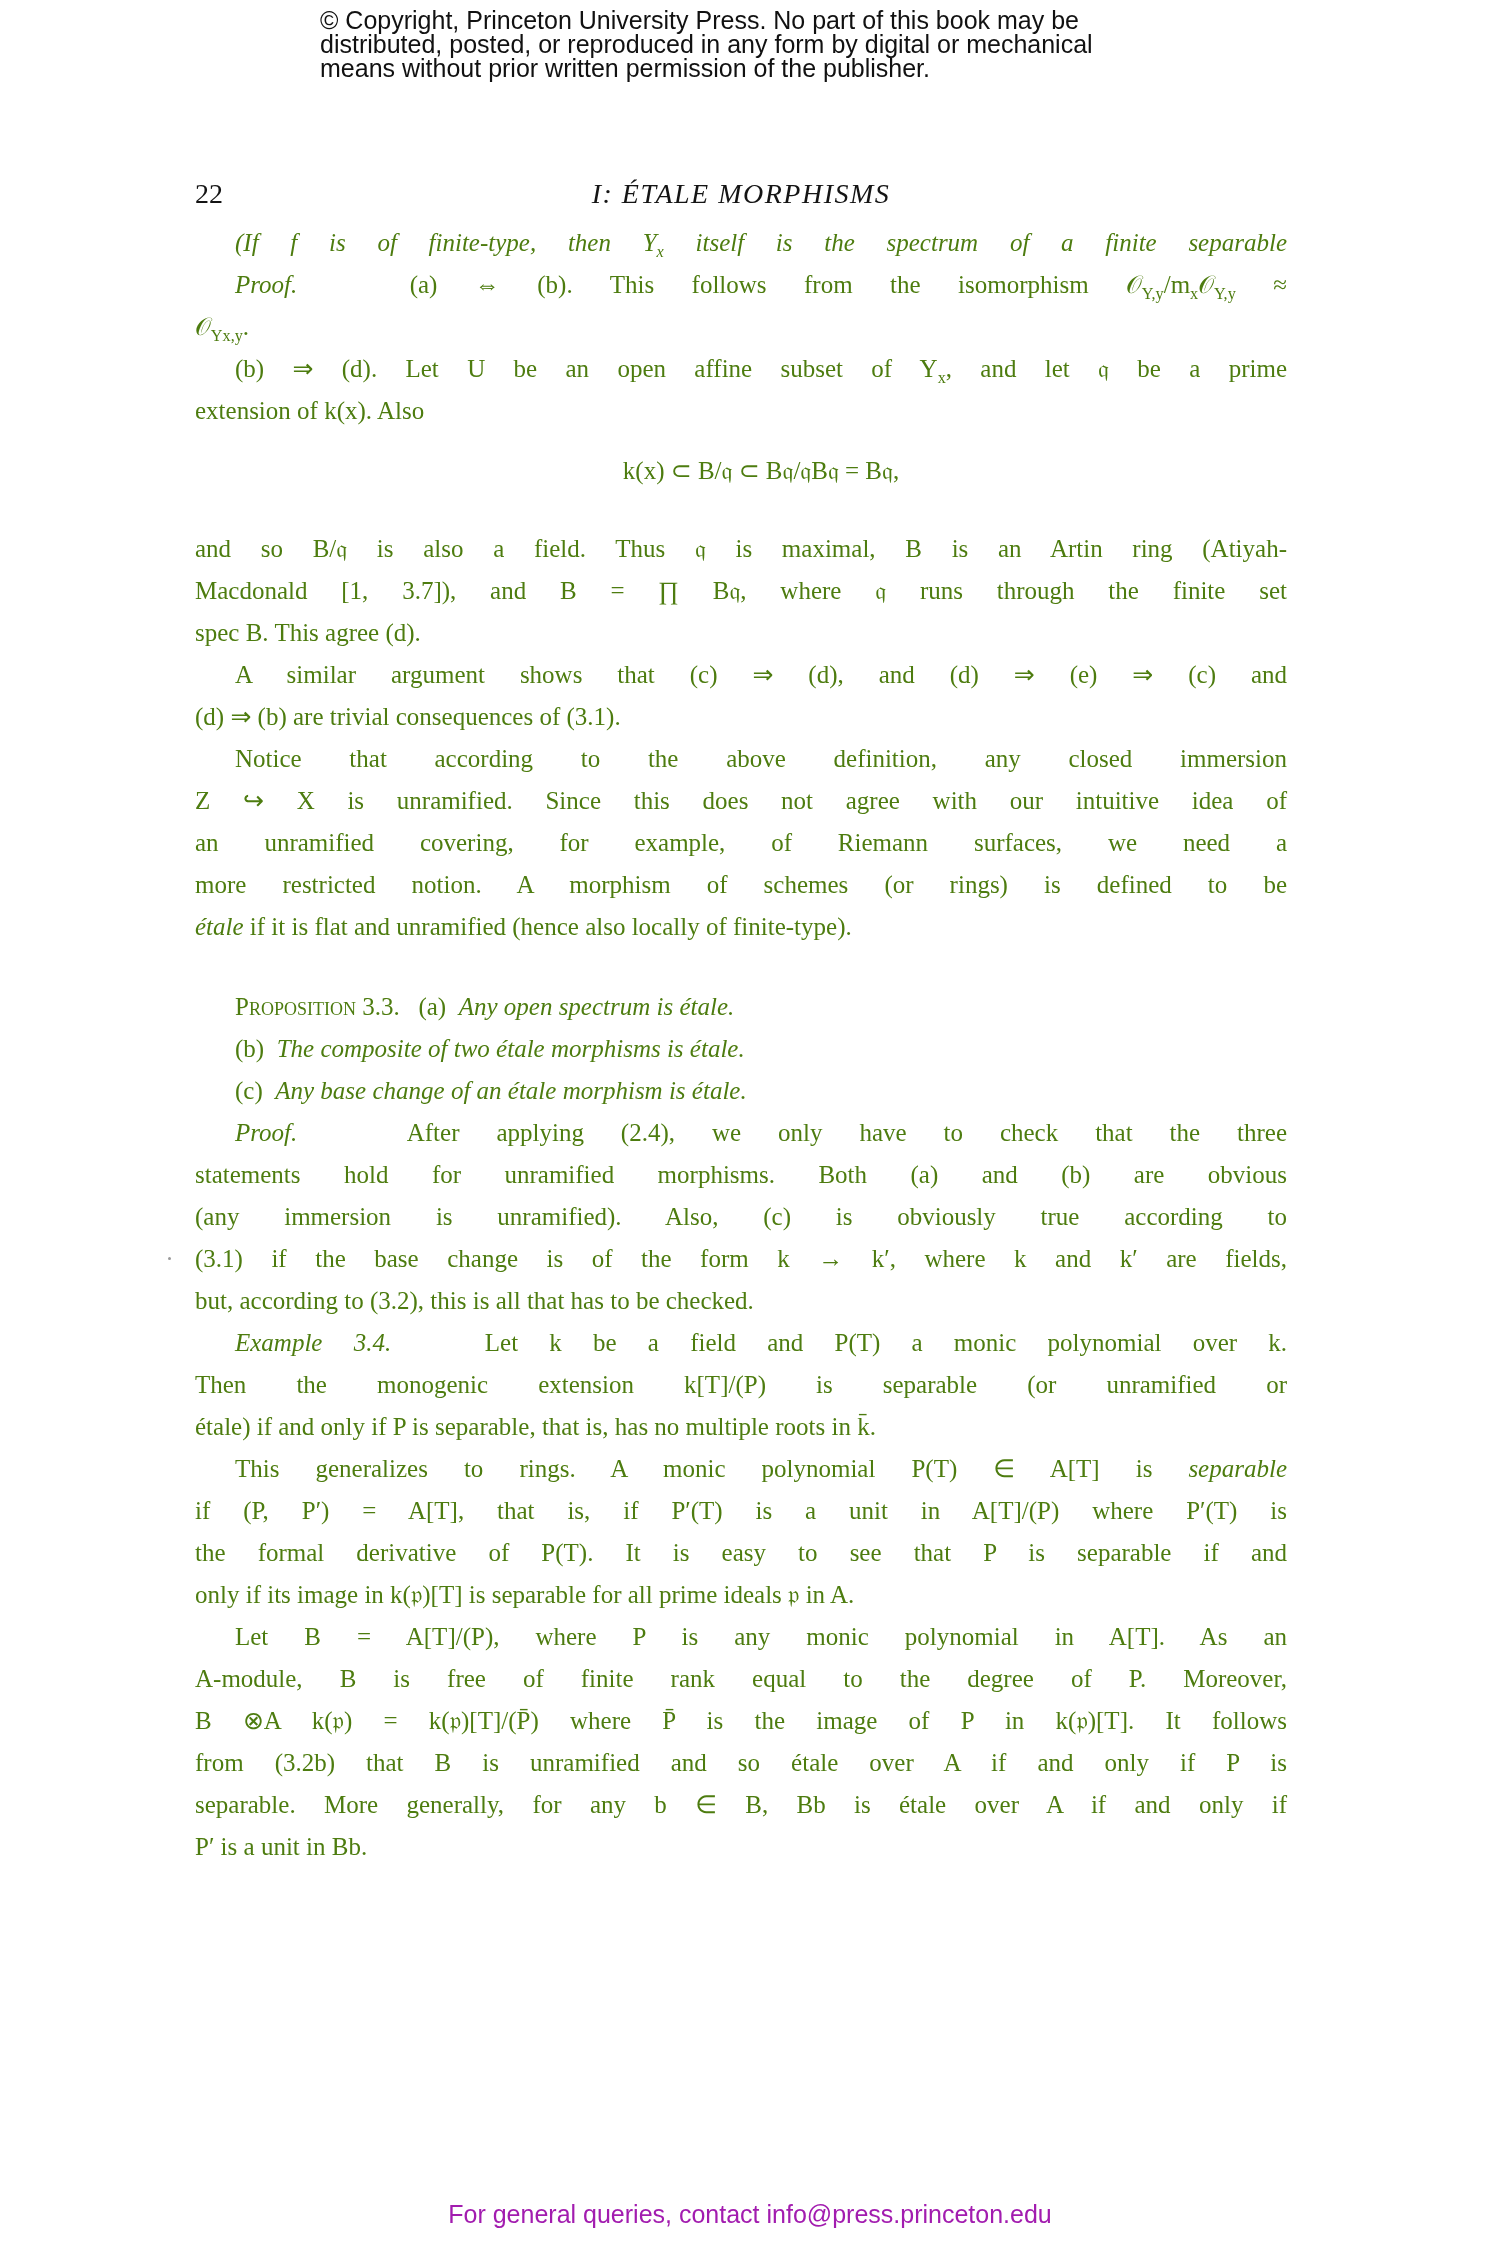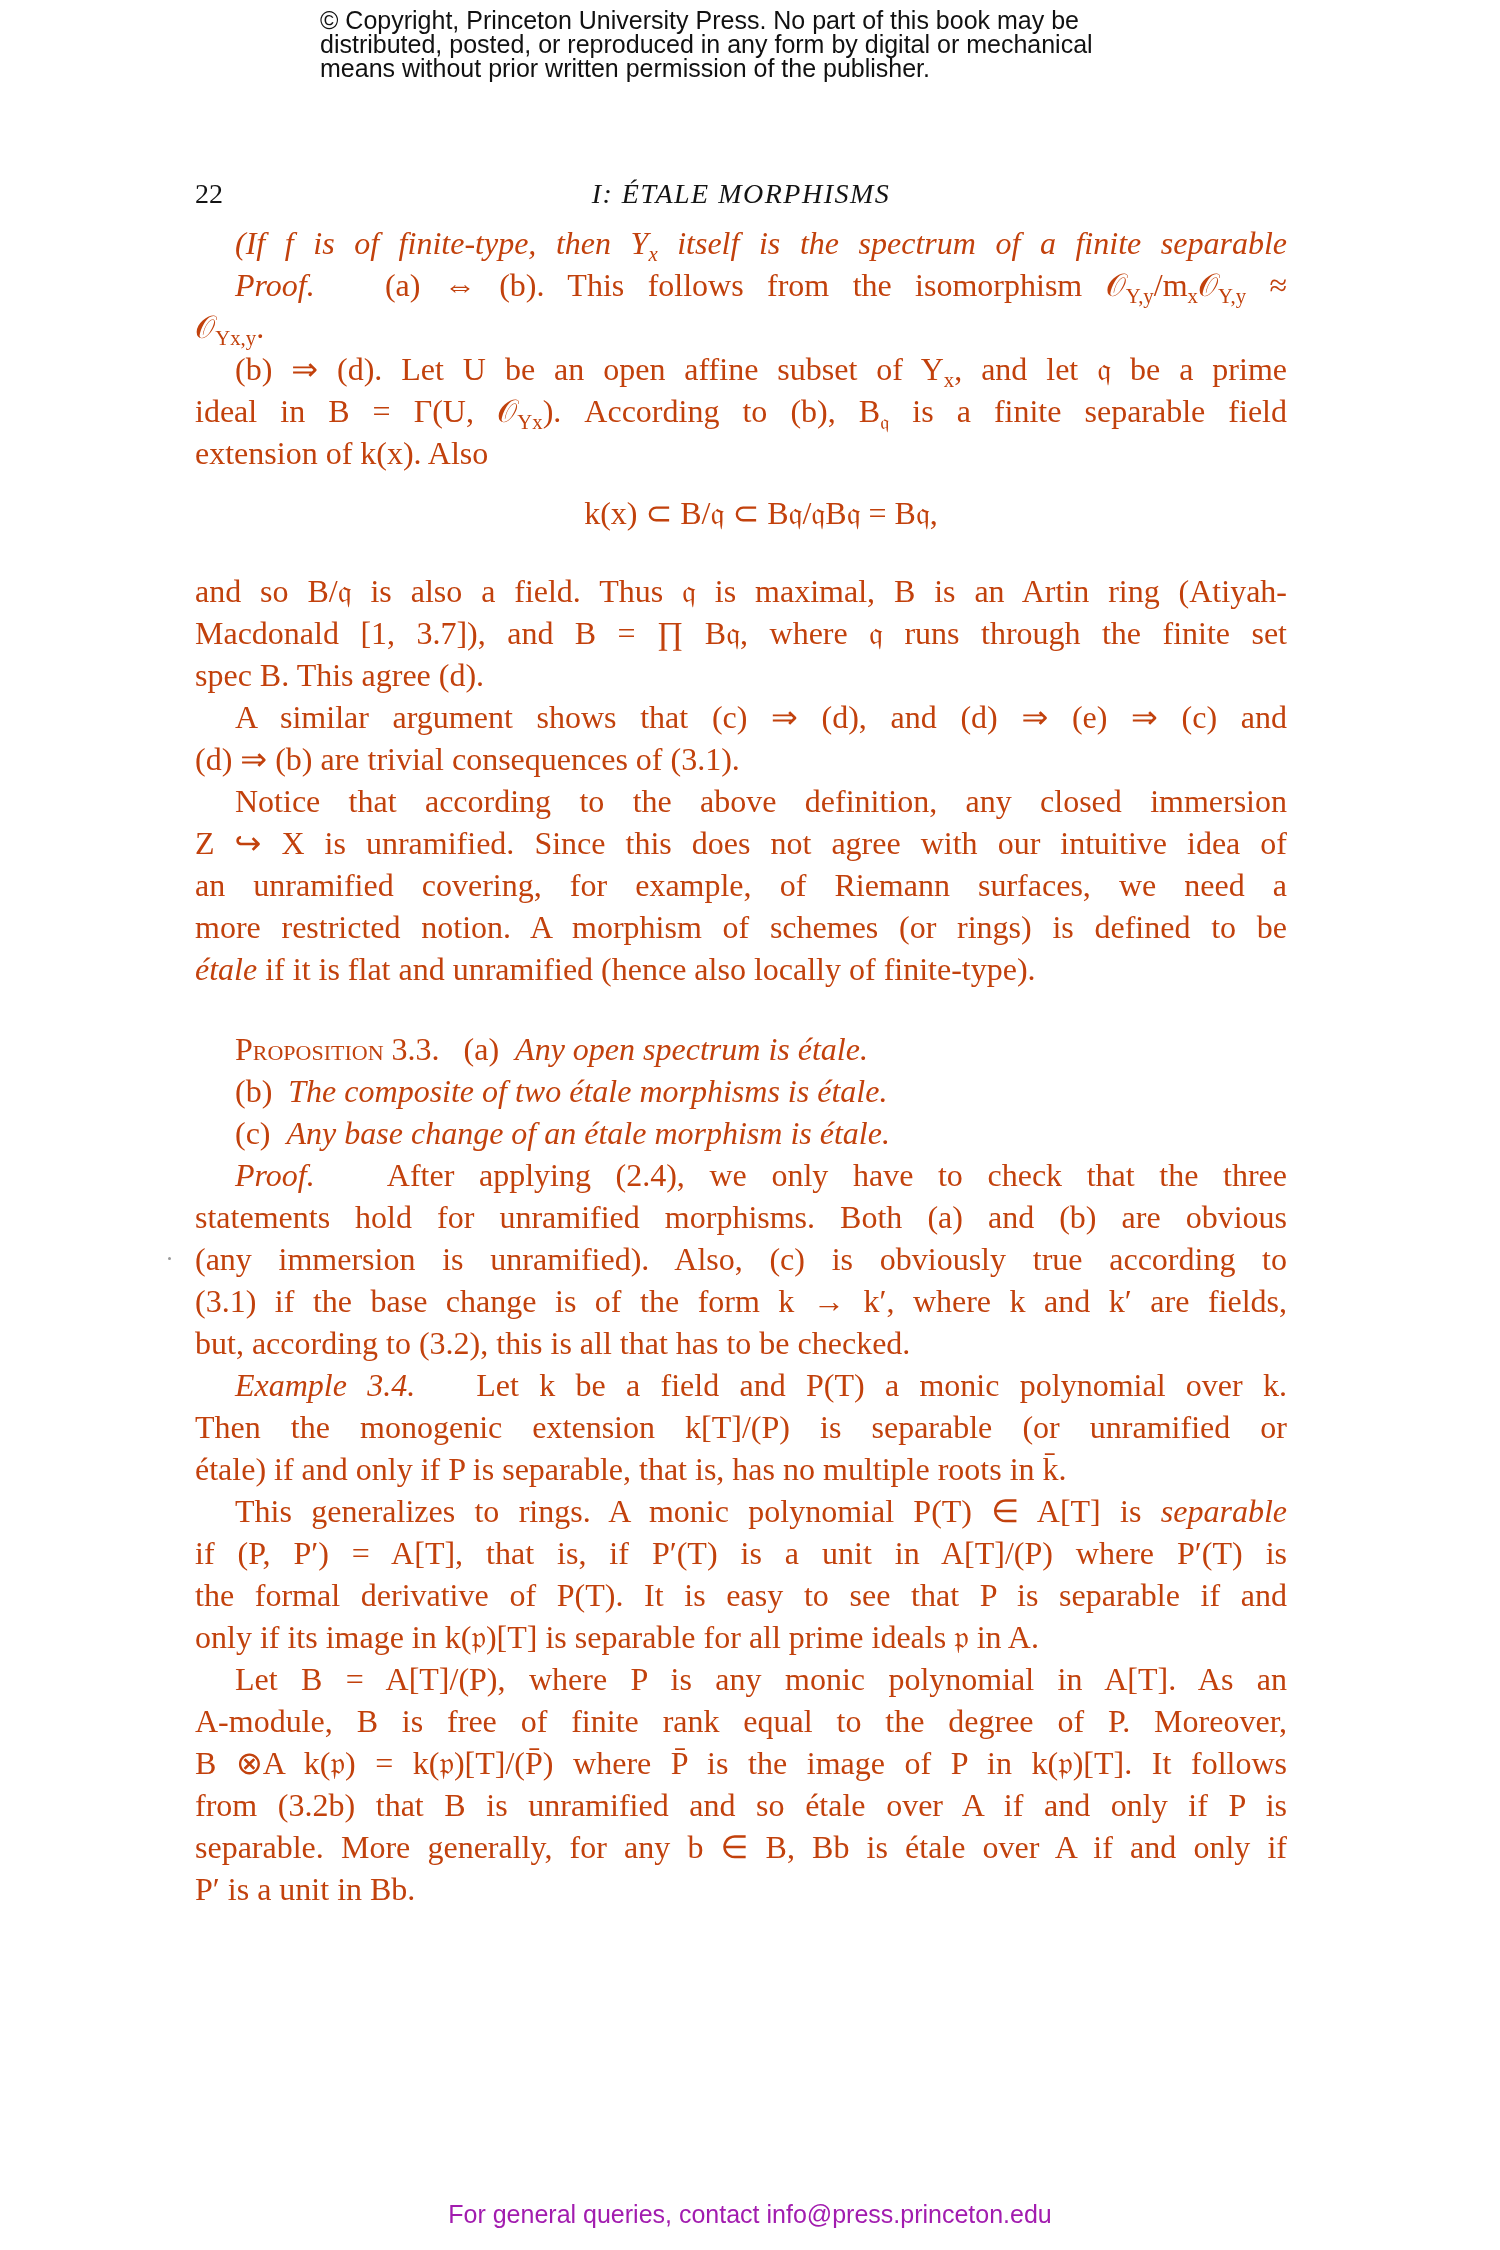--- a/index.html
+++ b/index.html
@@ -8,21 +8,21 @@
     position: absolute; left: 320px; top: 8px; width: 900px;
     font-family: "Liberation Sans", sans-serif; font-size: 25px; line-height: 24px; color: #111;
   }
   .copyright div { white-space: nowrap; }
   .running-head { position: absolute; top: 178px; left: 195px; width: 1092px; height: 40px;
     font-family: "Liberation Serif", serif; font-size: 28px; }
   .page-num { position: absolute; left: 0; top: 0; }
   .chapter-title { position: absolute; left: 0; right: 0; top: 0; text-align: center; font-style: italic; letter-spacing: 1.5px; }
   .body-text {
     position: absolute; left: 195px; top: 222px; width: 1092px;
-    font-family: "Liberation Serif", serif; font-size: 32px; line-height: 42px; color: #c2410c;
+    font-family: "Liberation Serif", serif; font-size: 25px; line-height: 42px; color: #4d7c0f;
   }
   .ln { display: block; white-space: nowrap; text-align: justify; text-align-last: justify; height: 42px; }
   .ln.last { text-align-last: left; }
   .ind { padding-left: 40px; }
   .it { font-style: italic; }
   .sc { font-variant: small-caps; }
   sub, sup { font-size: 65%; line-height: 0; }
   .display-eq { display: block; text-align: center; height: 42px; white-space: nowrap; margin: 18px 0 36px; padding-left: 40px; }
   .gap-prop { display: block; height: 38px; }
   .footer {
@@ -51,21 +51,20 @@
     <span class="ln ind it"><span>(If f is of finite-type, then Y</span><sub>x</sub><span> itself is the spectrum of a finite separable</span></span>
   </div>
 
   <div>
     <span class="ln ind"><span class="it">Proof.</span>&nbsp;&nbsp; <span>(a) ⇔ (b). This follows from the isomorphism 𝒪</span><sub>Y,y</sub><span>/m</span><sub>x</sub><span>𝒪</span><sub>Y,y</sub><span> ≈</span></span>
     <span class="ln last"><span>𝒪</span><sub>Yx,y</sub><span>.</span></span>
   </div>
 
   <div>
     <span class="ln ind"><span>(b) ⇒ (d). Let U be an open affine subset of Y</span><sub>x</sub><span>, and let 𝔮 be a prime</span></span>
-    <span class="ln"><span>ideal in B = Γ(U, 𝒪</span><sub>Yx</sub><span>). According to (b), B</span><sub>𝔮</sub><span> is a finite separable field</span></span>
     <span class="ln last">extension of k(x). Also</span>
   </div>
 
   <span class="display-eq">k(x) ⊂ B/𝔮 ⊂ B𝔮/𝔮B𝔮 = B𝔮,</span>
 
   <div>
     <span class="ln">and so B/𝔮 is also a field. Thus 𝔮 is maximal, B is an Artin ring (Atiyah-</span>
     <span class="ln">Macdonald [1, 3.7]), and B = ∏ B𝔮, where 𝔮 runs through the finite set</span>
     <span class="ln last">spec B. This agree (d).</span>
   </div>

